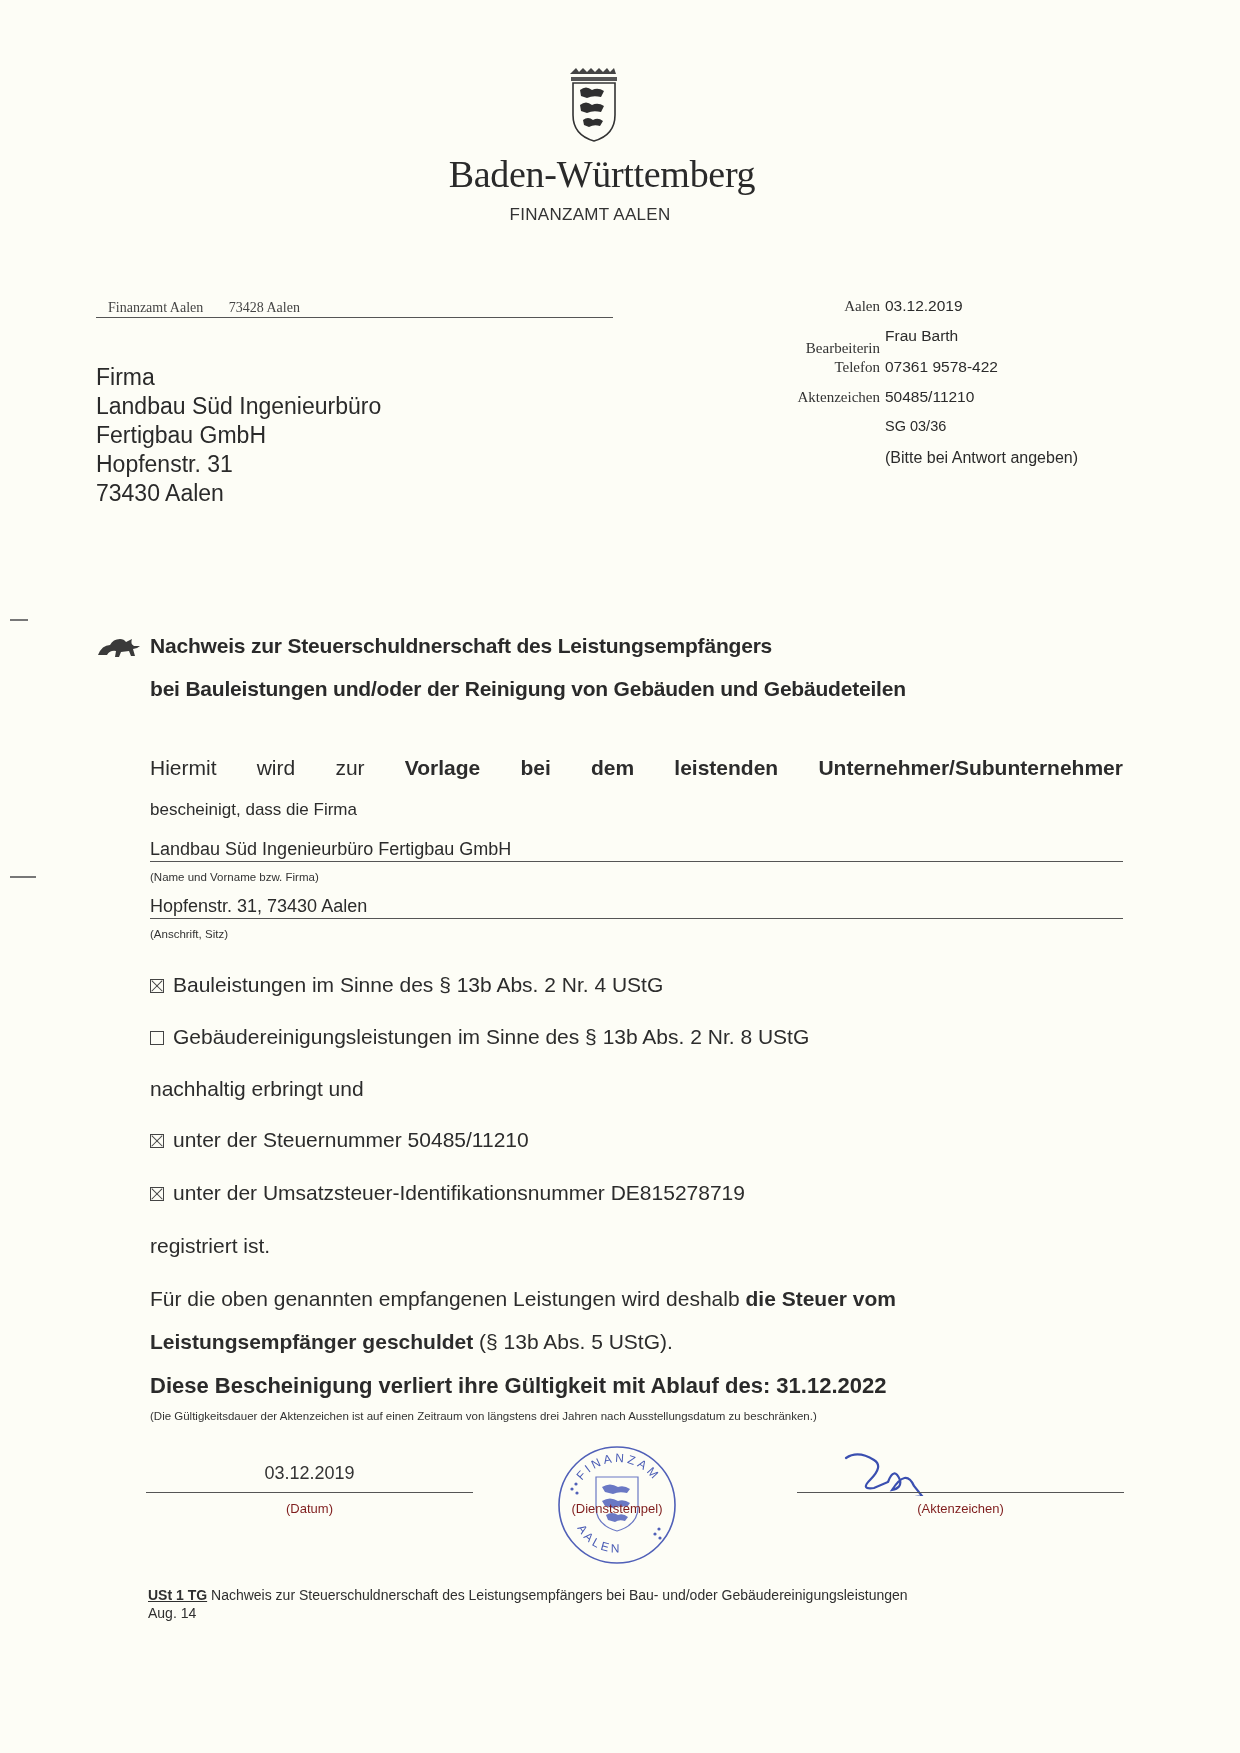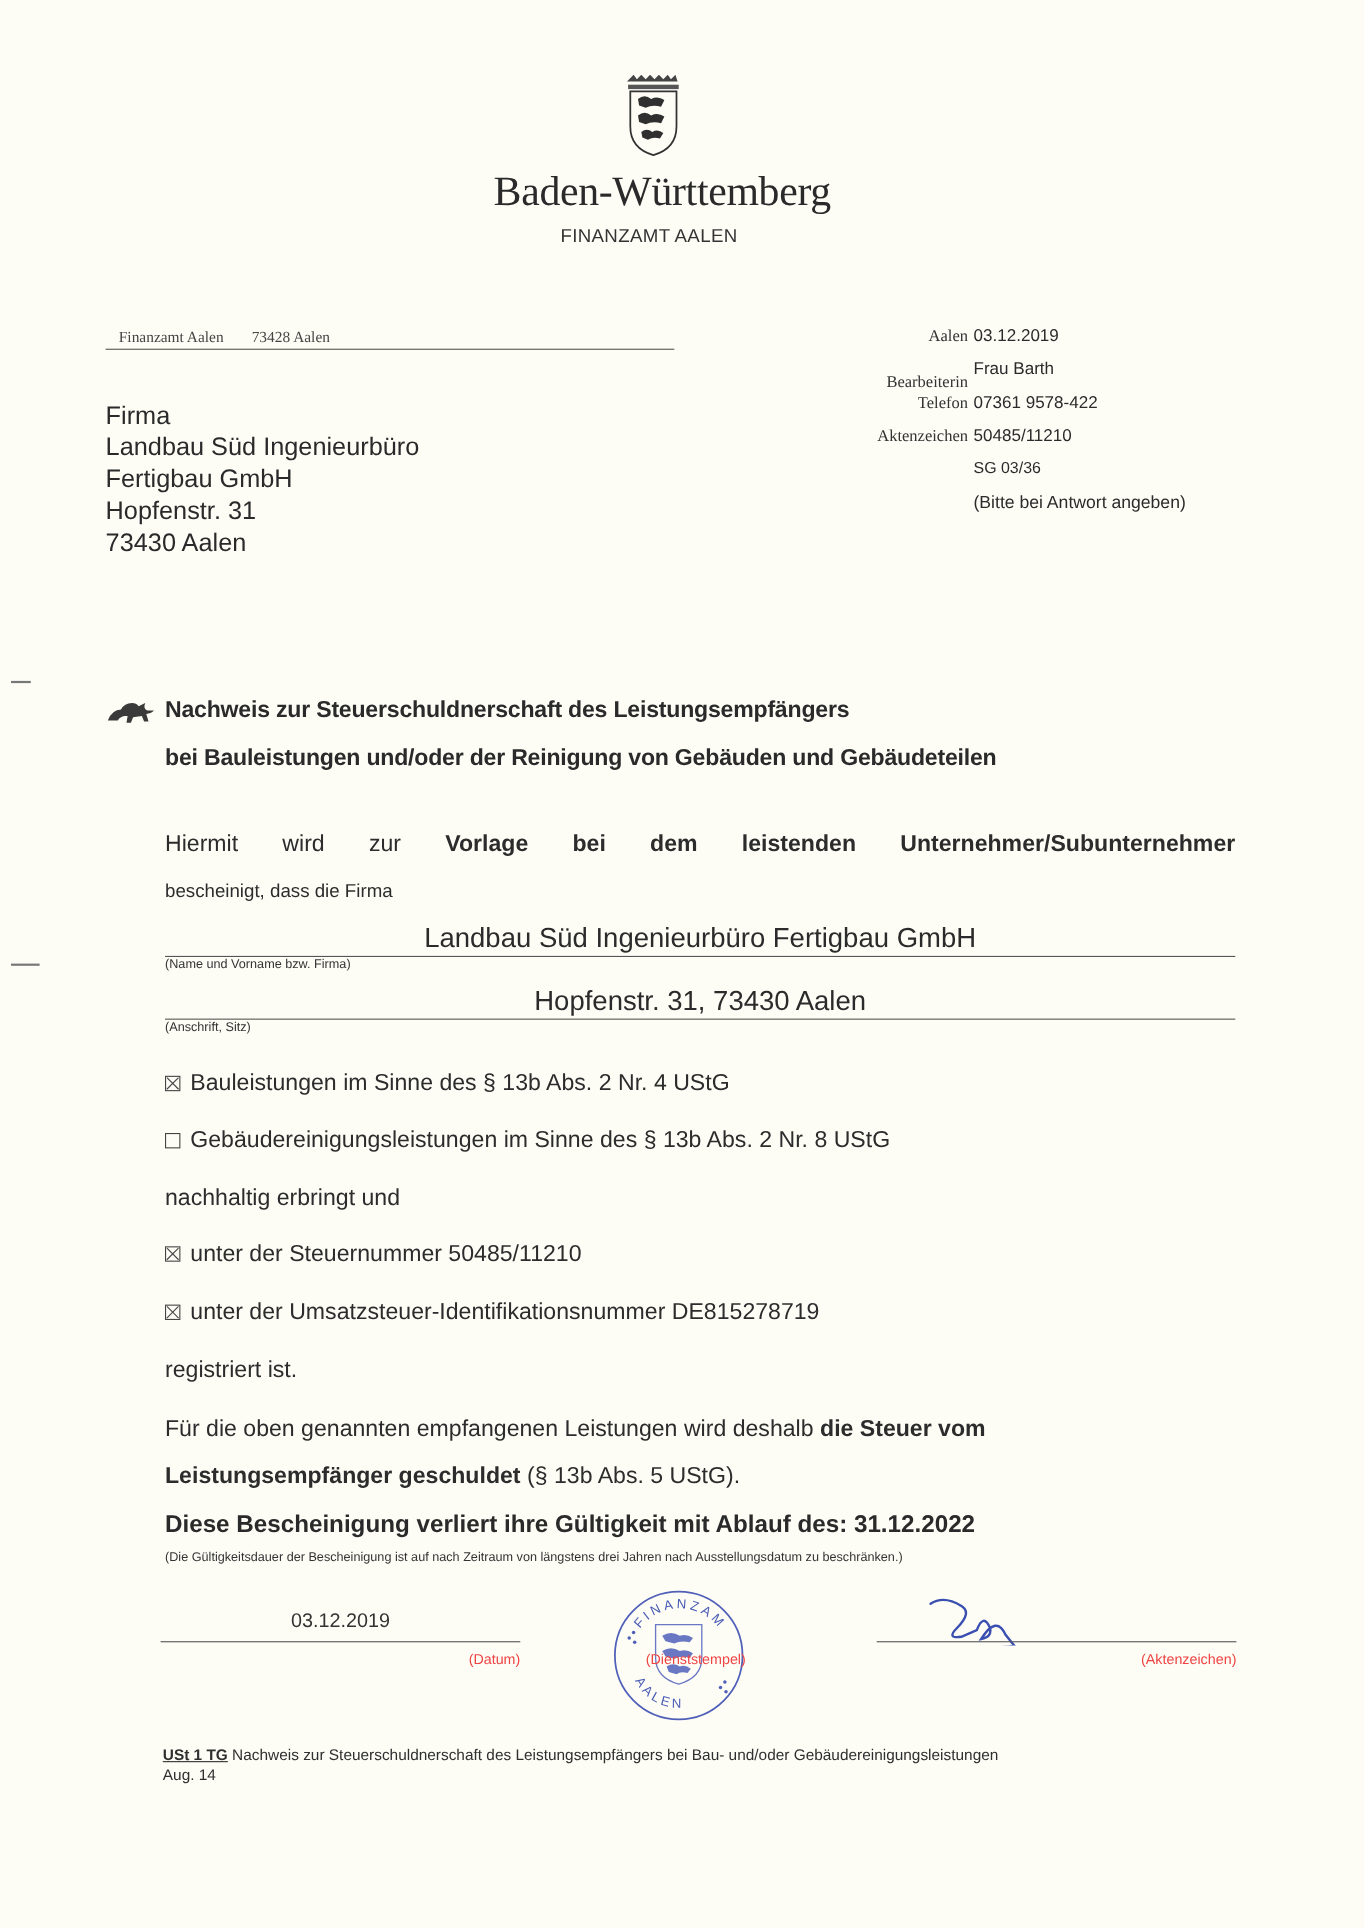--- a/index.html
+++ b/index.html
@@ -27,37 +27,37 @@
   
   .info-label { left: 700px; width: 168px; text-align: right; font-size: 15px; color: #333; }
   .info-value { left: 885px; font-size: 15.5px; color: #2b2b2b; }
 
   
   #title-icon { left: 96px; top: 637px; width: 46px; height: 22px; }
   .title-line { left: 150px; font-size: 21px; font-weight: bold; color: #2a2a2a; letter-spacing: -0.2px; }
 
   .body-line { left: 150px; font-size: 21px; color: #2c2c2c; }
   .just { width: 973px; display: flex; justify-content: space-between; text-align: right; }
-  .fill-value { left: 150px; width: 973px; font-size: 25px; border-bottom: 1.5px solid #555; padding-bottom: 1px; text-align: center; }
+  .fill-value { left: 150px; width: 973px; font-size: 18px; border-bottom: 1.5px solid #555; padding-bottom: 1px; }
   .caption { left: 150px; font-size: 11.5px; color: #333; }
 
   .cb { display: inline-block; width: 14px; height: 14px; border: 1.2px solid #444; position: relative; vertical-align: -1px; margin-right: 9px; box-sizing: border-box; }
   .cb.checked::before, .cb.checked::after {
     content: ""; position: absolute; left: 50%; top: 50%; width: 15px; height: 1.2px; background: #444;
   }
   .cb.checked::before { transform: translate(-50%,-50%) rotate(45deg); }
   .cb.checked::after { transform: translate(-50%,-50%) rotate(-45deg); }
 
   .bold { font-weight: bold; }
   .expiry { left: 150px; font-size: 22px; font-weight: bold; color: #2a2a2a; }
   .note { left: 150px; font-size: 11.5px; color: #333; }
 
   
   .sig-line { border-bottom: 1.3px solid #555; }
-  .sig-caption { font-size: 13px; color: #ef4444; text-align: right; }
+  .sig-caption { font-size: 13px; color: #7f1d1d; text-align: center; }
 
   #stamp { left: 556px; top: 1443px; width: 122px; height: 124px; }
   #signature { left: 840px; top: 1452px; width: 120px; height: 44px; }
 
   .footer { left: 148px; font-size: 14px; color: #2f2f2f; }
   .footer u { text-decoration: underline; }
 
   .speck { position: absolute; background: #cfcfc8; }
 </style>
 </head>
@@ -137,21 +137,21 @@
 
 <div class="abs body-line" style="top:1287px">
   <span>Für die oben genannten empfangenen Leistungen wird deshalb</span>
   <span class="bold">die Steuer vom</span>
 </div>
 <div class="abs body-line" style="top:1330px">
   <span class="bold">Leistungsempfänger geschuldet</span>
   <span>(§ 13b Abs. 5 UStG).</span>
 </div>
 <div class="abs expiry" style="top:1373px">Diese Bescheinigung verliert ihre Gültigkeit mit Ablauf des: 31.12.2022</div>
-<div class="abs note" style="top:1410px">(Die Gültigkeitsdauer der Bescheinigung ist auf nach Zeitraum von längstens drei Jahren nach Ausstellungsdatum zu beschränken.)</div>
+<div class="abs note" style="top:1410px">(Die Gültigkeitsdauer der Aktenzeichen ist auf einen Zeitraum von längstens drei Jahren nach Ausstellungsdatum zu beschränken.)</div>
 
 <div class="abs" style="left:146px; top:1463px; width:327px; text-align:center; font-size:18px; color:#333">03.12.2019</div>
 <div class="abs sig-line" style="left:146px; top:1492px; width:327px"></div>
 <div class="abs sig-caption" style="left:146px; top:1501px; width:327px">(Datum)</div>
 
 <svg id="stamp" class="abs" viewBox="0 0 122 124">
   <defs>
     <path id="arcTop" d="M 18 64 A 44 44 0 0 1 104 50"></path>
     <path id="arcBot" d="M 20 82 A 44 44 0 0 0 72 108"></path>
   </defs>

